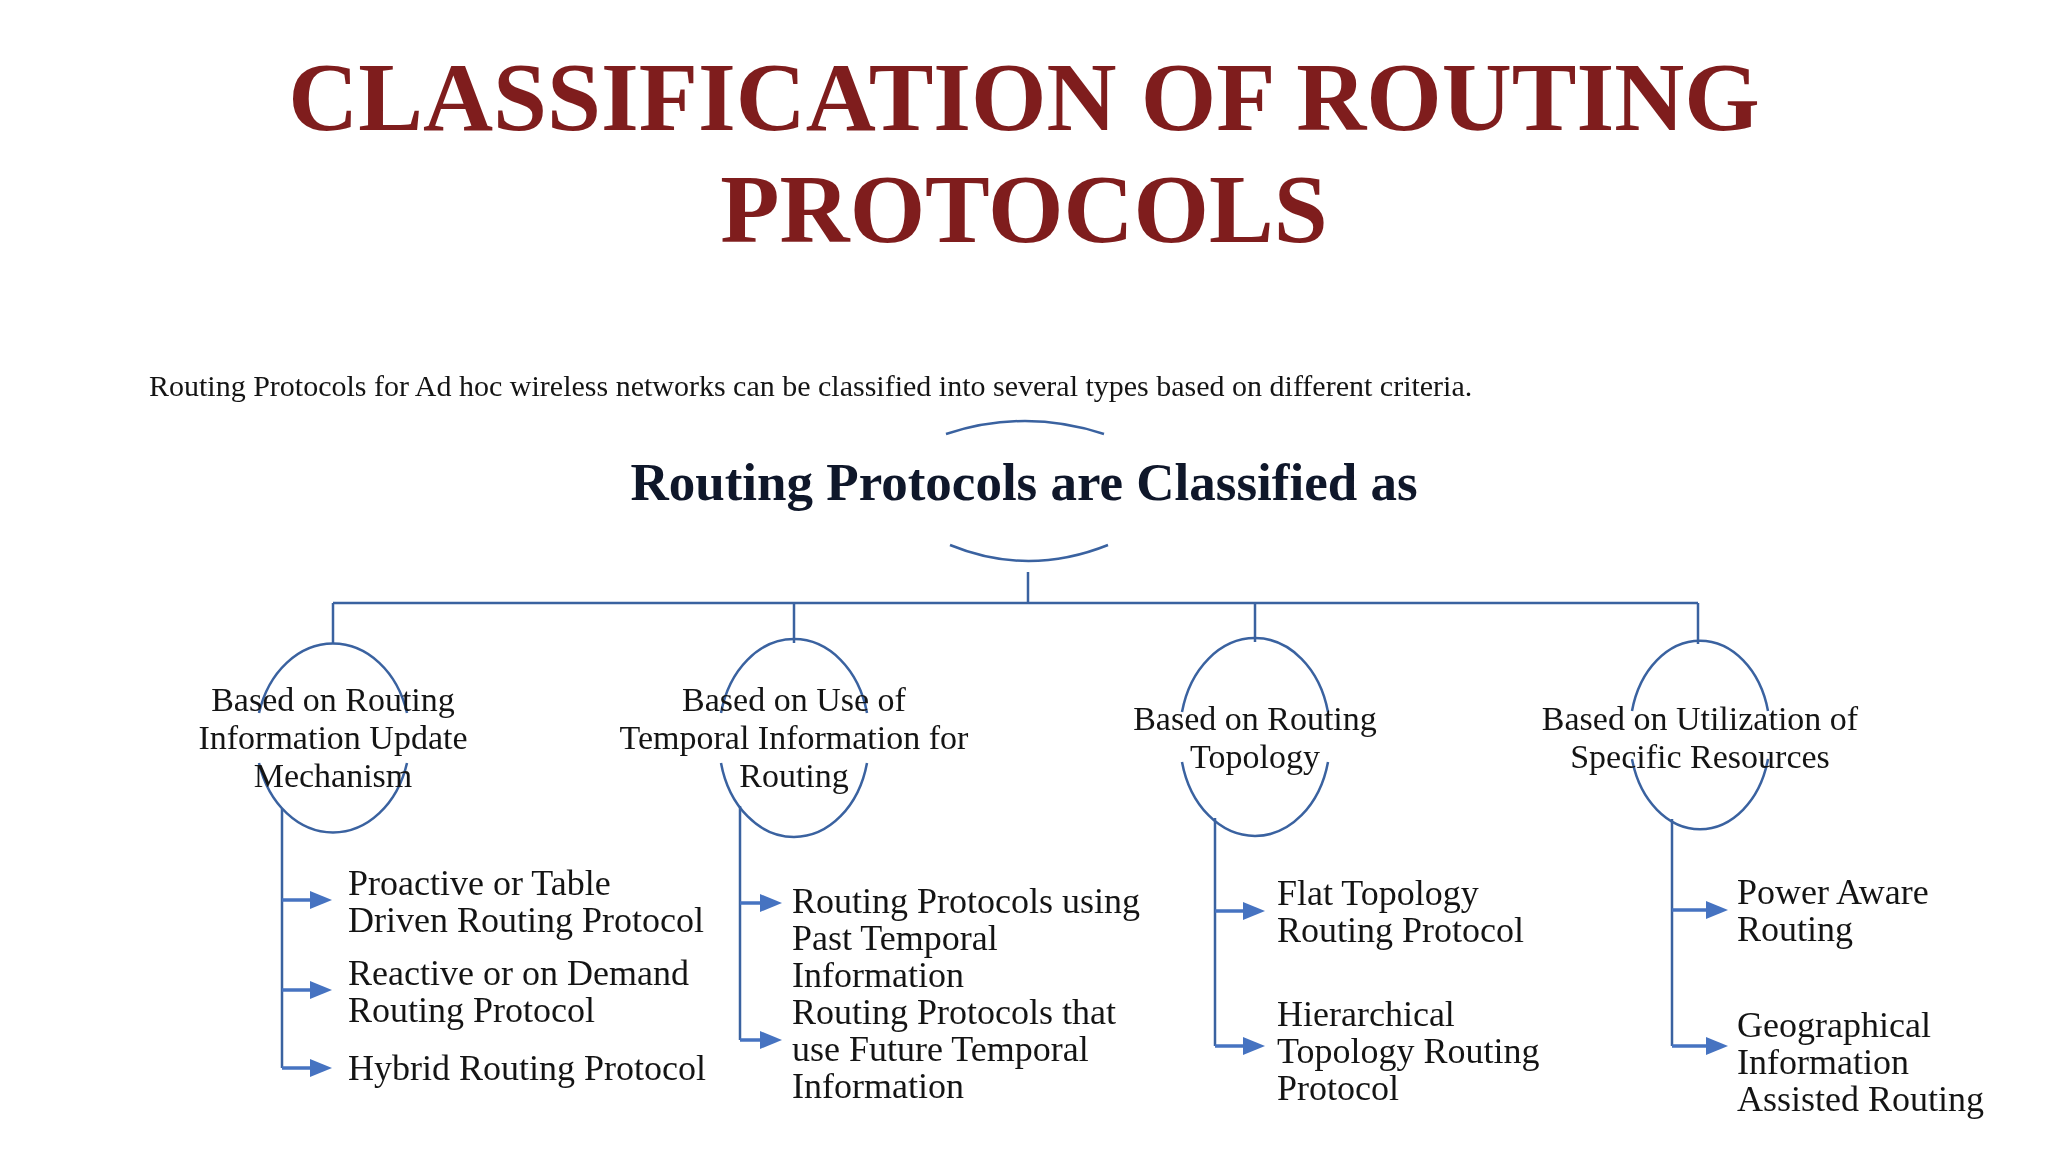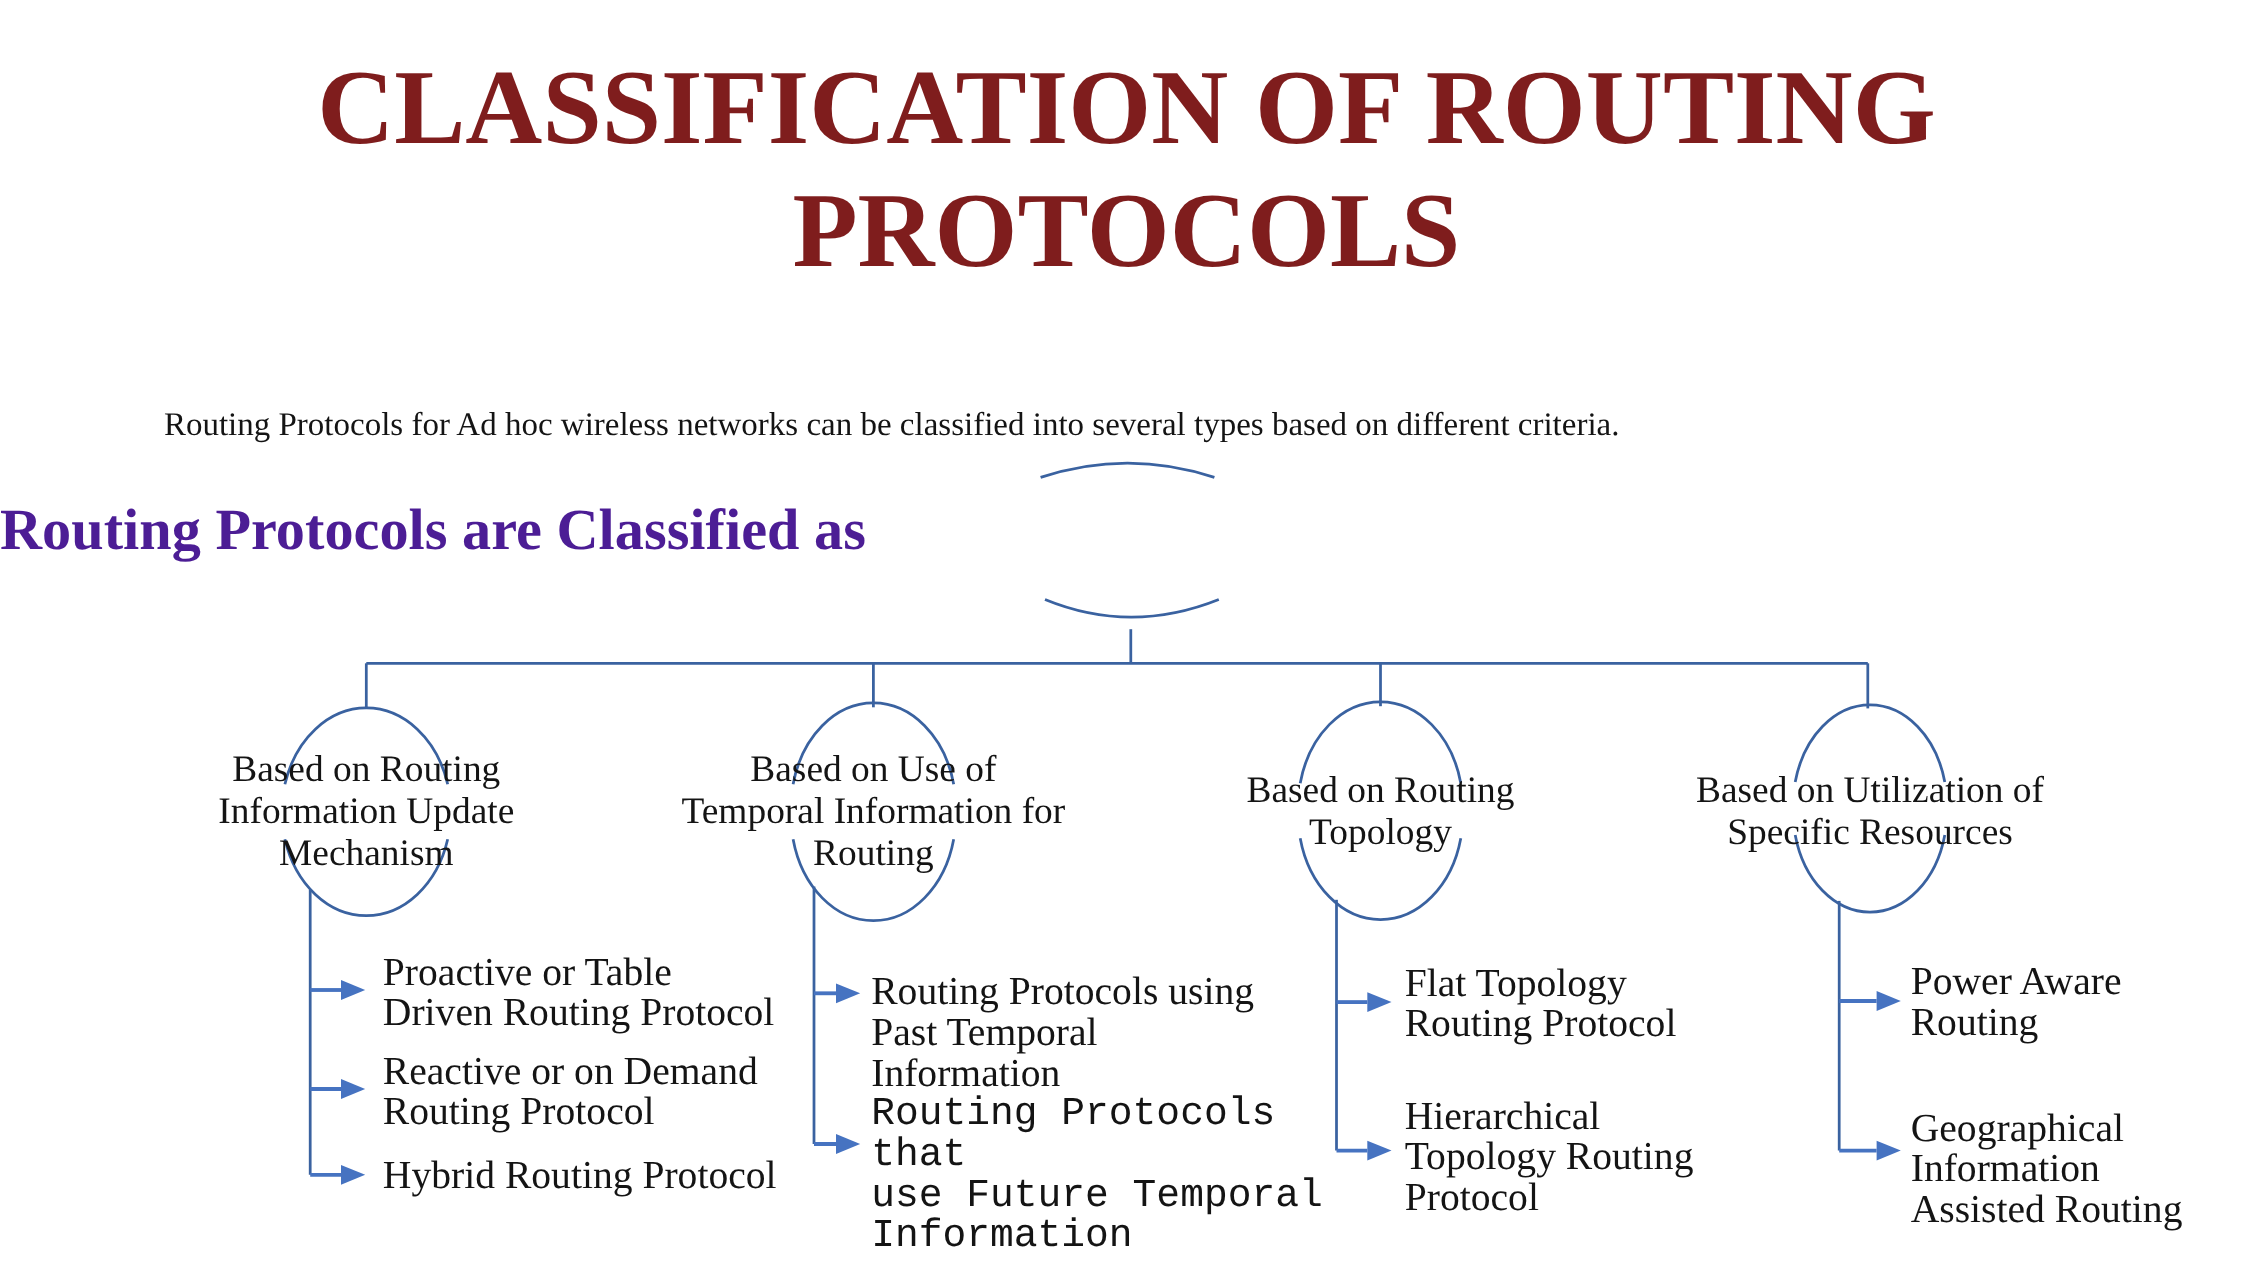--- a/index.html
+++ b/index.html
@@ -28,22 +28,22 @@
     font-size:97px;line-height:112px;font-weight:bold;
     letter-spacing:0px;color:#7f1d1d;
   }
   .intro{
     position:absolute;left:133px;top:344px;width:1784px;margin:16px;
     font-size:30px;line-height:52px;
     text-align:justify;
   }
   .subtitle{
     position:absolute;left:0;right:0;top:452px;margin:0;
-    text-align:left;
-    font-size:53px;line-height:60px;font-weight:bold;color:#4c1d95;
+    text-align:center;
+    font-size:53px;line-height:60px;font-weight:bold;color:#0f172a;
   }
   .node{
     position:absolute;
     text-align:center;
     font-size:34px;line-height:38px;
   }
   .child{
     position:absolute;
     text-align:left;
     font-size:36px;line-height:37px;
@@ -126,21 +126,21 @@
 
   <div class="child ml" style="left:348px;top:865px;width:420px;">Proactive or Table
 Driven Routing Protocol</div>
   <div class="child ml" style="left:348px;top:955px;width:420px;">Reactive or on Demand
 Routing Protocol</div>
   <div class="child ml" style="left:348px;top:1050px;width:420px;">Hybrid Routing Protocol</div>
 
   <div class="child ml" style="left:792px;top:871px;width:420px;margin-top:12px;">Routing Protocols using
 Past Temporal
 Information</div>
-  <div class="child ml" style="left:792px;top:994px;width:420px;font-family:Liberation Mono, monospace;">Routing Protocols that
+  <div class="child ml" style="left:792px;top:994px;width:420px;">Routing Protocols that
 use Future Temporal
 Information</div>
 
   <div class="child ml" style="left:1277px;top:875px;width:420px;">Flat Topology
 Routing Protocol</div>
   <div class="child ml" style="left:1277px;top:996px;width:420px;">Hierarchical
 Topology Routing
 Protocol</div>
 
   <div class="child ml" style="left:1737px;top:874px;width:320px;">Power Aware

